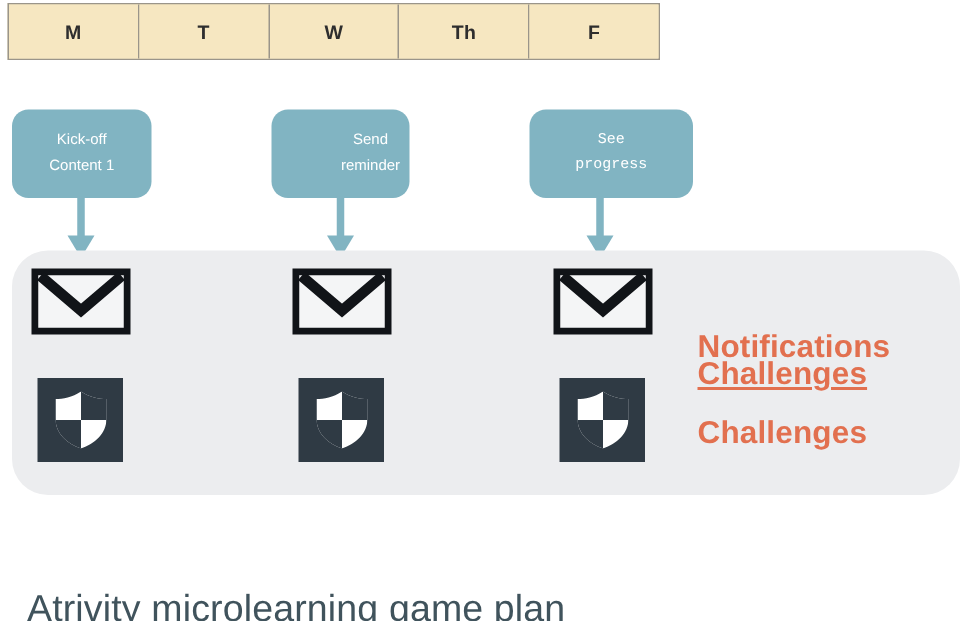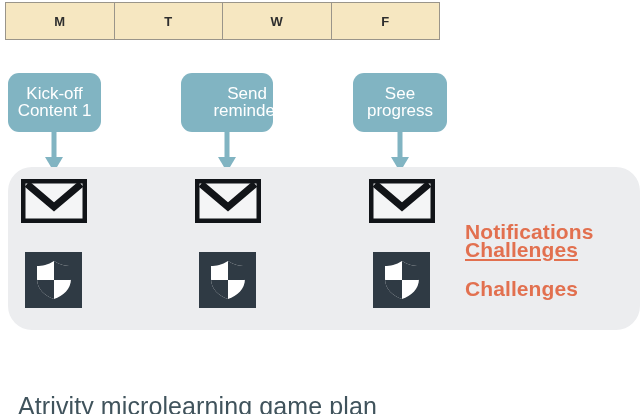--- a/index.html
+++ b/index.html
@@ -43,34 +43,34 @@
     letter-spacing: .2px;
   }
   .day-cell:last-child { border-right: none; }
 
   
   .callout {
     position: absolute;
     background: #81b4c2;
     border-radius: 11px;
     color: #ffffff;
-    font-size: 17px;
+    font-size: 10px;
     line-height: 17px;
     text-align: center;
     display: flex;
     align-items: center;
     justify-content: center;
     box-sizing: border-box;
     padding: 2px 4px 4px 4px;
   }
   .callout-text { white-space: pre-line; }
 
   #callout-1 { left: 8px;   top: 73px; width: 93px;  height: 59px; }
   #callout-2 { left: 181px; top: 73px; width: 92px;  height: 59px; padding-left: 44px; }
-  #callout-3 { left: 353px; top: 73px; width: 94px;  height: 59px; }
+  #callout-3 { left: 353px; top: 73px; width: 109px;  height: 59px; font-family: Liberation Mono, monospace; }
 
   
   .arrow {
     position: absolute;
     width: 22px;
     height: 42px;
   }
   #arrow-1 { left: 43px;  top: 131px; }
   #arrow-2 { left: 216px; top: 131px; }
   #arrow-3 { left: 389px; top: 131px; }
@@ -139,20 +139,23 @@
 
 <div id="week-table">
   <div class="day-cell">
     <span>M</span>
   </div>
   <div class="day-cell">
     <span>T</span>
   </div>
   <div class="day-cell">
     <span>W</span>
+  </div>
+  <div class="day-cell">
+    <span>Th</span>
   </div>
   <div class="day-cell">
     <span>F</span>
   </div>
 </div>
 
 <div class="callout" id="callout-1">
   <span class="callout-text">Kick-off
 Content 1</span>
 </div>

